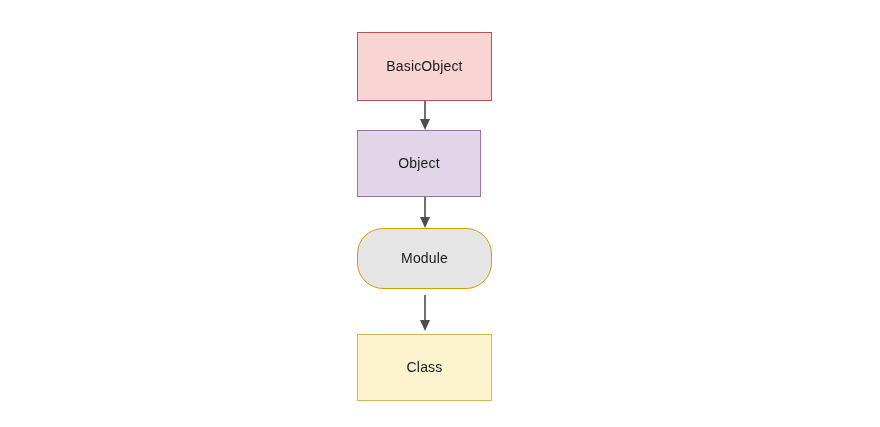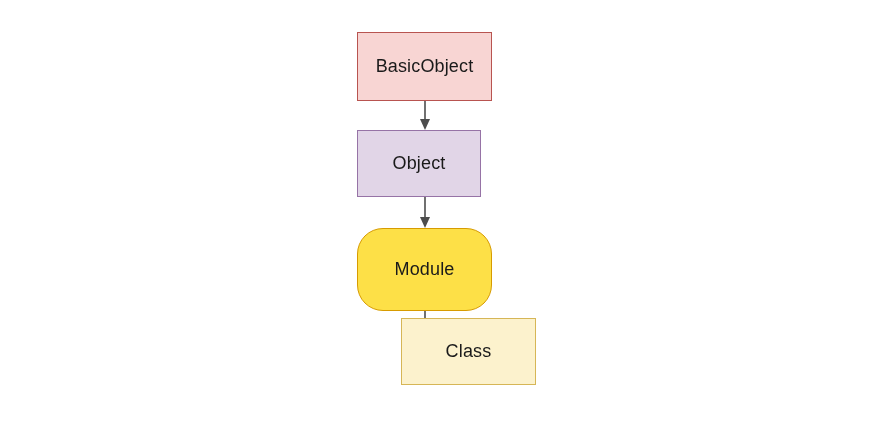--- a/index.html
+++ b/index.html
@@ -23,21 +23,21 @@
   .node {
     position: absolute;
     box-sizing: border-box;
     border-width: 1px;
     border-style: solid;
     display: flex;
     align-items: center;
     justify-content: center;
   }
   .node-label {
-    font-size: 18px;
+    font-size: 14px;
     line-height: 1.2;
     color: #1a1a1a;
     text-align: center;
     letter-spacing: 0.15px;
     white-space: nowrap;
     user-select: none;
   }
   .edge {
     position: absolute;
     overflow: visible;
@@ -58,19 +58,19 @@
     <div class="edge" style="left: 415px; top: 295px; width: 20px; height: 36px;"><svg width="20" height="36" viewBox="0 0 20 36">
         <line x1="10" y1="0" x2="10" y2="27" stroke="#4d4d4d" stroke-width="1.6"></line>
         <path d="M 10 36 L 5 25 L 15 25 Z" fill="#4d4d4d"></path>
       </svg></div>
     <div class="node" style="left: 357px; top: 32px; width: 135px; height: 69px; background: rgb(248, 213, 211); border-color: rgb(184, 84, 80);">
       <span class="node-label" style="color: rgb(26, 26, 26);">BasicObject</span>
     </div>
     <div class="node" style="left: 357px; top: 130px; width: 124px; height: 67px; background: rgb(225, 213, 231); border-color: rgb(150, 115, 166);">
       <span class="node-label" style="color: rgb(26, 26, 26);">Object</span>
     </div>
-    <div class="node" style="left: 357px; top: 228px; width: 135px; height: 83px; background: #fde047; border-color: rgb(215, 155, 0); border-radius: 26px;">
+    <div class="node" style="left: 357px; top: 228px; width: 135px; height: 61px; background: #e5e5e5; border-color: rgb(215, 155, 0); border-radius: 26px;">
       <span class="node-label" style="color: rgb(26, 26, 26);">Module</span>
     </div>
-    <div class="node" style="left: 357px; top: 318px; width: 135px; height: 67px; background: rgb(252, 242, 205); border-color: rgb(214, 182, 86); margin-left: 44px;">
+    <div class="node" style="left: 357px; top: 334px; width: 135px; height: 67px; background: rgb(252, 242, 205); border-color: rgb(214, 182, 86);">
       <span class="node-label" style="color: rgb(26, 26, 26);">Class</span>
     </div>
   </div>
 
 </body></html>

